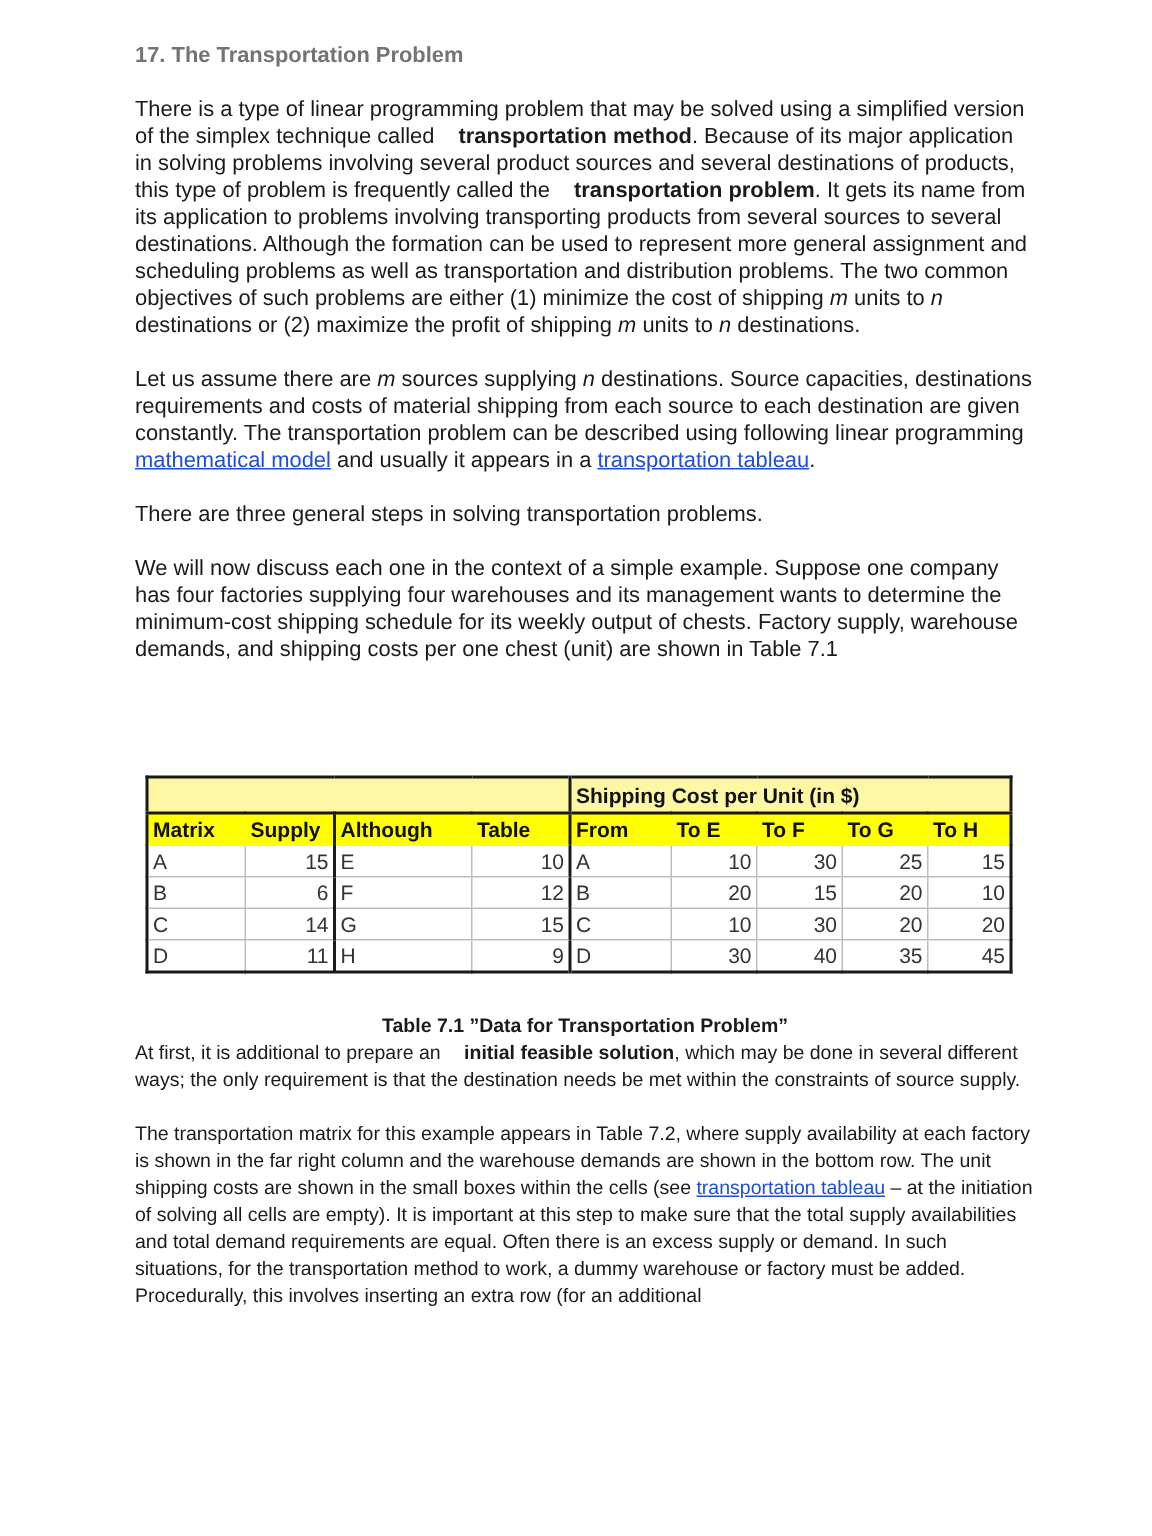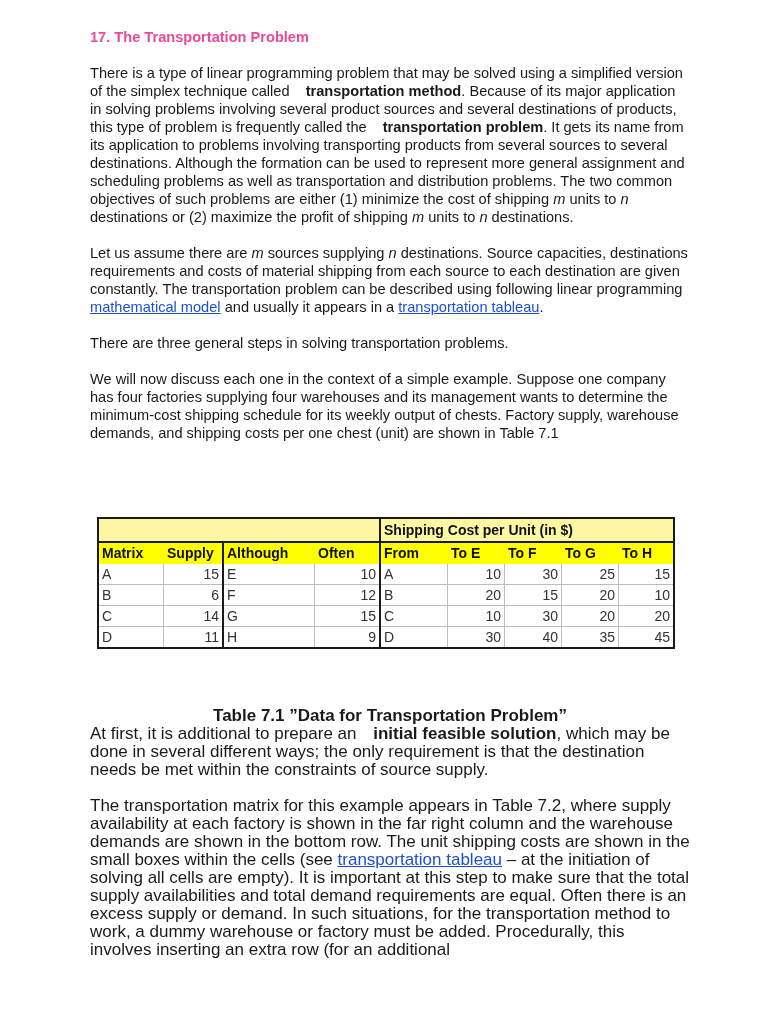--- a/index.html
+++ b/index.html
@@ -1,35 +1,35 @@
 <!DOCTYPE html>
 <html><head>
 <meta charset="utf-8">
 <style>
   html, body { margin: 0; padding: 0; background: #ffffff; }
   body { width: 768px; height: 1024px; overflow: hidden; position: relative;
          font-family: "Liberation Sans", sans-serif; color: #1a1a1a; }
   .page { position: absolute; left: 90px; top: 28px; width: 600px; font-size: 14.6px; line-height: 18px; }
-  .h1 { color: #ec4899; font-weight: bold; font-size: 14.6px; margin: 0 0 18px 0; }
+  .h1 { color: #737373; font-weight: bold; font-size: 14.6px; margin: 0 0 18px 0; }
   p { margin: 0 0 18px 0; }
   b { font-weight: bold; margin-left: 12px; }
   i { font-style: italic; }
   a { color: #1d4ed8; text-decoration: underline; margin-top: 16px; }
   .h2 { color: #e8151a; font-weight: bold; font-style: italic; margin: 0 0 18px 0; }
   .caption { text-align: center; font-weight: bold; margin: 0; padding-left: 0px; }
   .tablewrap { position: absolute; left: 97px; top: 517px; border-radius: 18px; }
   table.dt { border-collapse: collapse; font-size: 14px; border: 2px solid #1a1a1a; }
   table.dt td { border: 1px solid #bdbdbd; padding: 0 3px; height: 20px; line-height: 20px; white-space: nowrap; color: #333; }
   table.dt tr.top td { background: #fdf7a4; height: 22px; border-bottom: 2px solid #1a1a1a; border-left: none; border-right: none; }
   table.dt tr.top td.shiphead { font-weight: bold; border-left: 2px solid #1a1a1a; color: #111; }
   table.dt tr.hdr td { background: #ffff00; font-weight: bold; color: #111; border: 1px solid #ffff00; }
   table.dt td.num { text-align: right; }
   table.dt td.sep { border-left: 2px solid #1a1a1a; }
   table.dt tr.hdr td.sep { border-left: 2px solid #1a1a1a; }
-  .p-after-table { position: absolute; left: 90px; top: 707px; width: 600px; font-size: 17px; line-height: 18px; }
+  .p-after-table { position: absolute; left: 90px; top: 675px; width: 600px; font-size: 13px; line-height: 18px; }
 </style>
 </head>
 <body>
 
 <div class="page">
   <div class="h1">17. The Transportation Problem</div>
 
   <p><span>There is a type of linear programming problem that may be solved using a simplified version of the simplex technique called </span><b>transportation method</b><span>. Because of its major application in solving problems involving several product sources and several destinations of products, this type of problem is frequently called the </span><b>transportation problem</b><span>. It gets its name from its application to problems involving transporting products from several sources to several destinations. Although the formation can be used to represent more general assignment and scheduling problems as well as transportation and distribution problems. The two common objectives of such problems are either (1) minimize the cost of shipping </span><i>m</i><span> units to </span><i>n</i><span> destinations or (2) maximize the profit of shipping </span><i>m</i><span> units to </span><i>n</i><span> destinations.</span></p>
 
   <p><span>Let us assume there are </span><i>m</i><span> sources supplying </span><i>n</i><span> destinations. Source capacities, destinations requirements and costs of material shipping from each source to each destination are given constantly. The transportation problem can be described using following linear programming </span><a href="#">mathematical model</a><span> and usually it appears in a </span><a href="#">transportation tableau</a><span>.</span></p>
@@ -43,21 +43,21 @@
   <table class="dt">
     <tbody>
         <tr class="top">
       <td colspan="4"></td>
       <td colspan="5" class="shiphead">Shipping Cost per Unit (in $)</td>
     </tr>
     <tr class="hdr">
       <td style="width:58px">Matrix</td>
       <td style="width:52px">Supply</td>
       <td class="sep" style="width:84px">Although</td>
-      <td style="width:58px">Often</td>
+      <td style="width:58px">Table</td>
       <td class="sep" style="width:60px">From</td>
       <td style="width:50px">To E</td>
       <td style="width:50px">To F</td>
       <td style="width:50px">To G</td>
       <td style="width:48px">To H</td>
     </tr>
     <tr>
       <td>A</td>
       <td class="num">15</td>
       <td class="sep">E</td>

